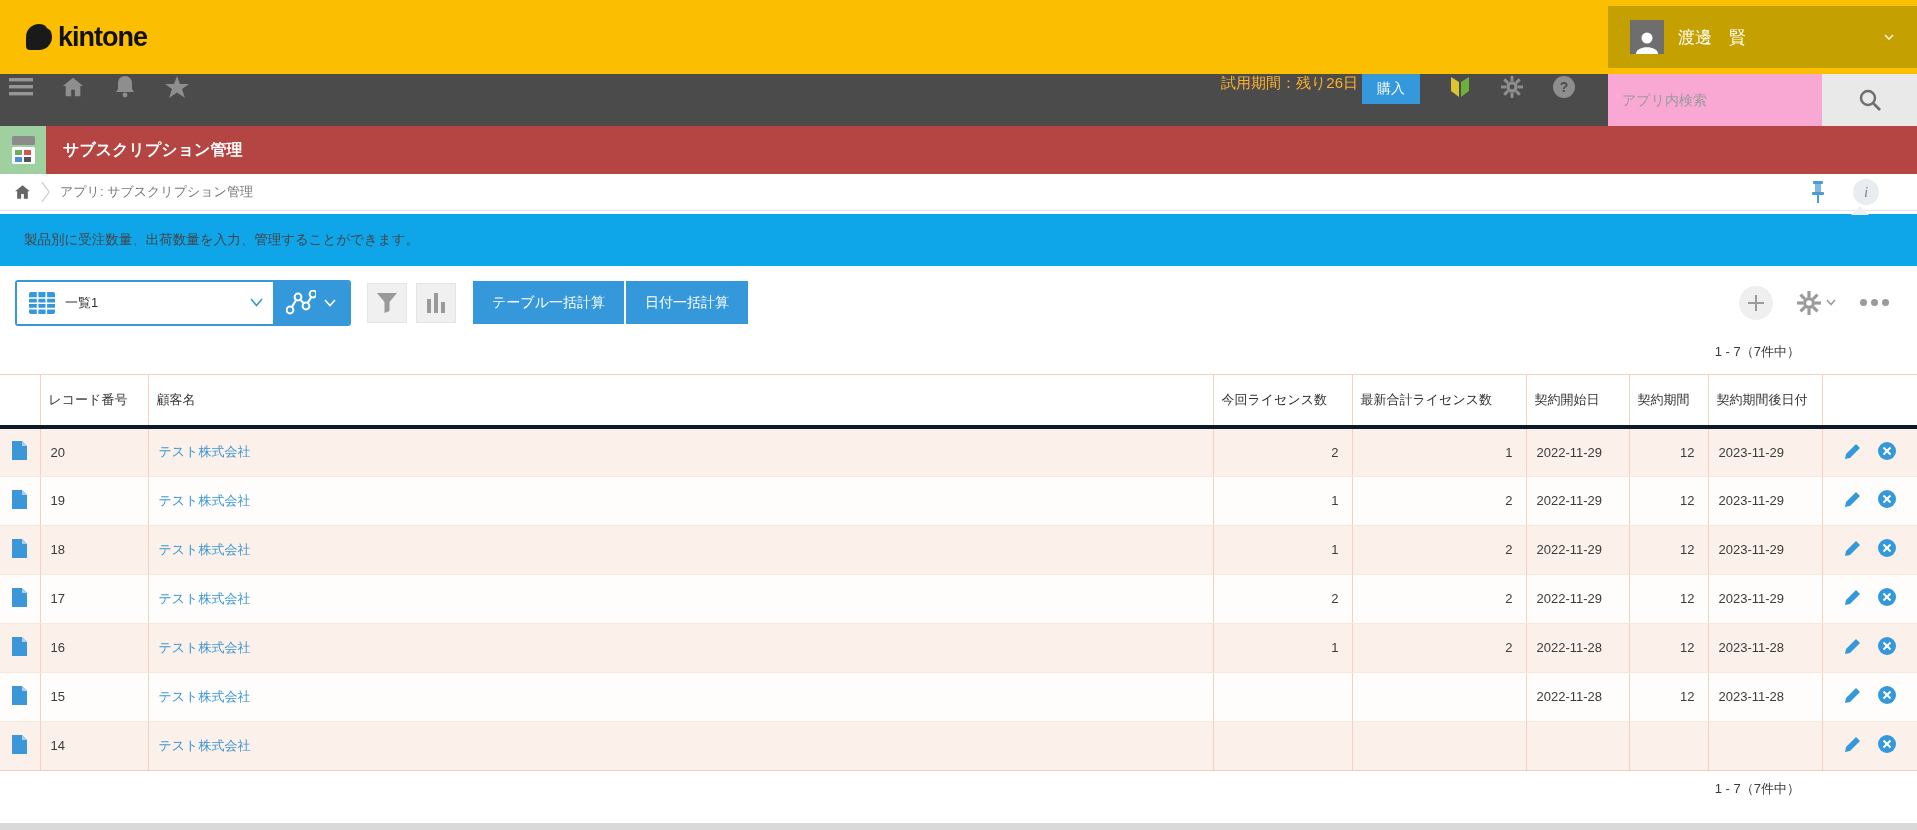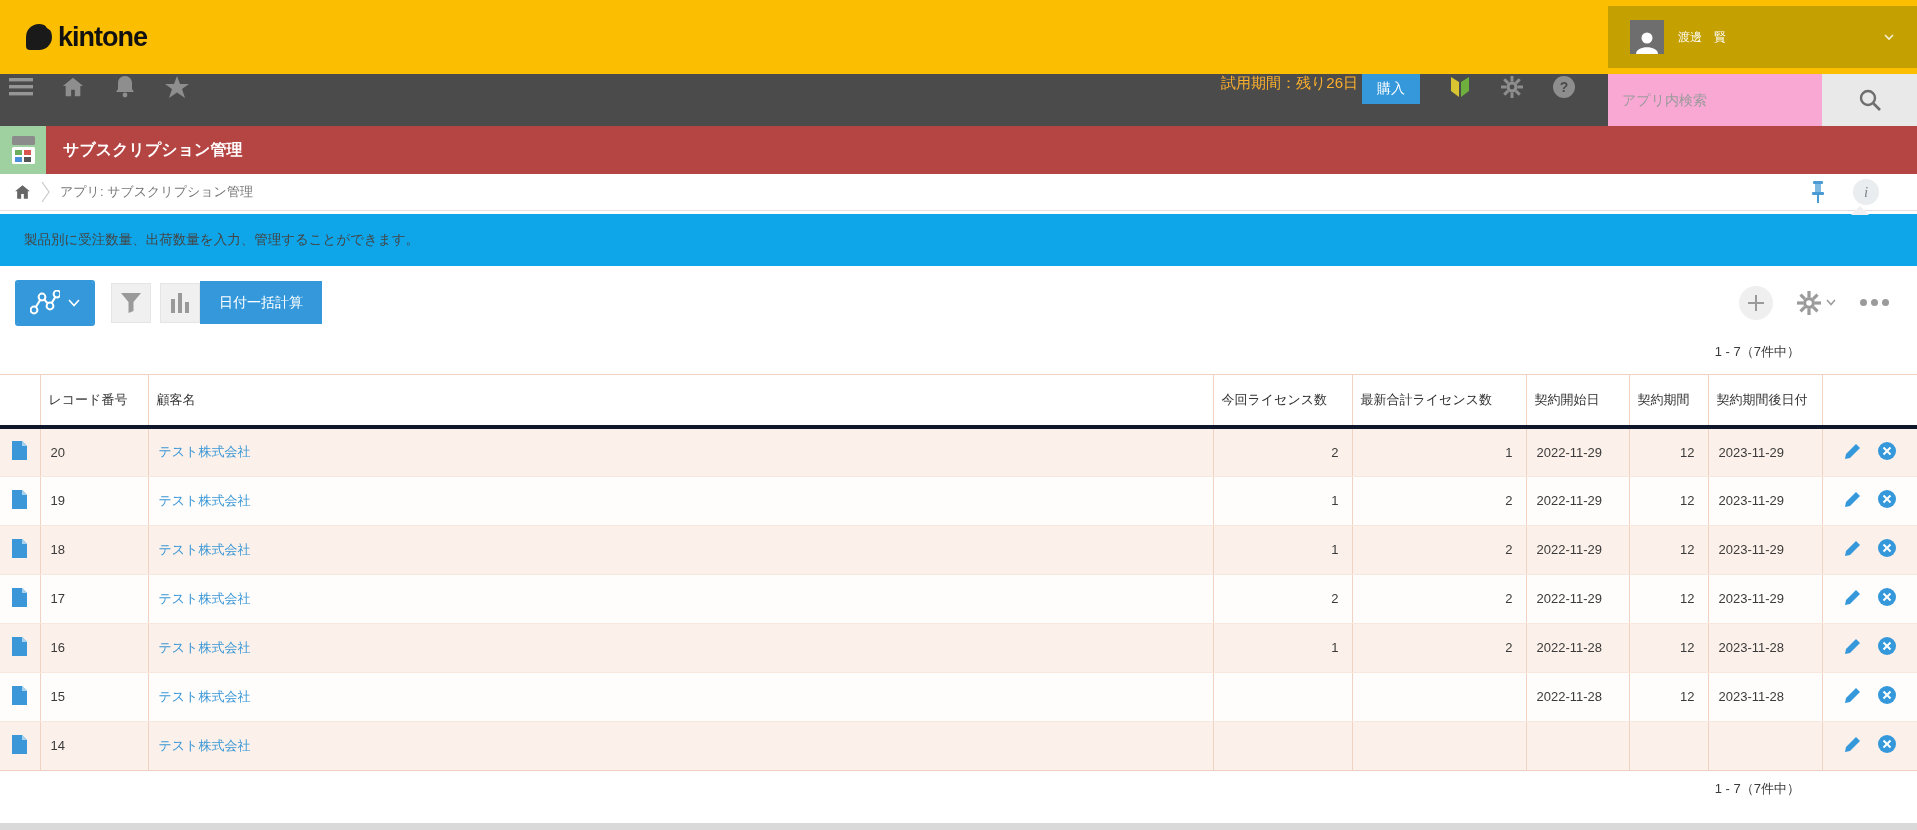--- a/index.html
+++ b/index.html
@@ -10,21 +10,21 @@
   }
 
   
   .top-header { height:74px; background:#fcbe00; display:flex; align-items:center; }
   .logo { display:flex; align-items:center; padding-left:26px; gap:6px; }
   .logo-mark { width:26px; height:26px; background:#1a1a1a; border-radius:50% 50% 50% 4px; position:relative; }
   .logo-mark::after { content:""; position:absolute; right:-2px; top:-3px; width:10px; height:10px; background:#fcbe00; border-radius:0 0 0 100%; }
   .logo-text { font-size:27px; font-weight:800; color:#111; letter-spacing:-1px; }
   .user-block { margin-left:auto; width:309px; height:62px; background:#c4a000; display:flex; align-items:center; padding:0 22px; gap:14px; }
   .avatar { width:34px; height:34px; background:#6e6e6e; display:flex; align-items:flex-end; justify-content:center; overflow:hidden; }
-  .user-name { color:#fff; font-size:12px; flex:1; }
+  .user-name { color:#fff; font-size:17px; flex:1; }
   .chev { width:12px; height:12px; }
 
   
   .toolbar { height:52px; background:#4b4b4b; display:flex; align-items:flex-start; }
   .tb-icon { width:26px; height:26px; margin:0 13px; display:flex; align-items:center; justify-content:center; cursor:pointer; }
   .tb-icon:first-child { margin-left:8px; }
   .trial-text { margin-left:auto; color:#fdb02c; font-size:15px; }
   .buy-btn { background:#3498db; color:#fff; font-size:14px; border:none; padding:6px 15px; margin:0 14px 0 4px; cursor:pointer; }
   .search-box { display:flex; height:52px; margin-left:18px; }
   .search-input { width:214px; height:52px; border:none; outline:none; padding:0 14px; font-size:14px; font-family:inherit; background:#f9a8d4; color:#333; }
@@ -219,20 +219,36 @@
 
 <div class="desc-wrap">
   <span class="desc-arrow"></span>
   <div class="description">
     <div>製品別に受注数量、出荷数量を入力、管理することができます。</div>
   </div>
 </div>
 
 <div class="view-bar">
   <div class="view-select">
+    <div class="vs-left">
+      <svg width="26" height="22" viewBox="0 0 26 22">
+          <rect width="26" height="22" rx="2" fill="#3498db"></rect>
+          <g stroke="#fff" stroke-width="1.6">
+            <line x1="0" y1="6" x2="26" y2="6"></line>
+            <line x1="0" y1="11.3" x2="26" y2="11.3"></line>
+            <line x1="0" y1="16.6" x2="26" y2="16.6"></line>
+            <line x1="8.6" y1="0" x2="8.6" y2="22"></line>
+            <line x1="17.3" y1="0" x2="17.3" y2="22"></line>
+          </g>
+        </svg>
+      <span class="vs-label">一覧1</span>
+      <svg width="13" height="9" viewBox="0 0 13 9">
+          <polyline points="1,1 6.5,7.5 12,1" fill="none" stroke="#3498db" stroke-width="1.6"></polyline>
+        </svg>
+    </div>
     <div class="vs-right">
       <svg width="30" height="26" viewBox="0 0 30 26">
           <polyline points="4,20 12,7 20,16 27,4" fill="none" stroke="#fff" stroke-width="2.2"></polyline>
           <circle cx="4" cy="20" r="3.4" fill="#3498db" stroke="#fff" stroke-width="2"></circle>
           <circle cx="12" cy="7" r="3.4" fill="#3498db" stroke="#fff" stroke-width="2"></circle>
           <circle cx="20" cy="16" r="3.4" fill="#3498db" stroke="#fff" stroke-width="2"></circle>
           <circle cx="27" cy="4" r="3.4" fill="#3498db" stroke="#fff" stroke-width="2"></circle>
         </svg>
       <svg width="12" height="8" viewBox="0 0 12 8">
           <polyline points="1,1 6,6.5 11,1" fill="none" stroke="#fff" stroke-width="1.6"></polyline>
@@ -246,20 +262,21 @@
       </svg>
   </button>
   <button class="sq-btn">
     <svg width="18" height="20" viewBox="0 0 18 20">
         <rect x="0" y="6" width="4" height="14" fill="#9a9a9a"></rect>
         <rect x="7" y="0" width="4" height="20" fill="#9a9a9a"></rect>
         <rect x="14" y="9" width="4" height="11" fill="#9a9a9a"></rect>
       </svg>
   </button>
 
+  <button class="blue-btn first">テーブル一括計算</button>
   <button class="blue-btn">日付一括計算</button>
 
   <div class="vb-right">
     <span class="plus-circle">
       <svg width="18" height="18" viewBox="0 0 18 18">
           <line x1="9" y1="1" x2="9" y2="17" stroke="#9a9a9a" stroke-width="2"></line>
           <line x1="1" y1="9" x2="17" y2="9" stroke="#9a9a9a" stroke-width="2"></line>
         </svg>
     </span>
     <span class="gear-group">

